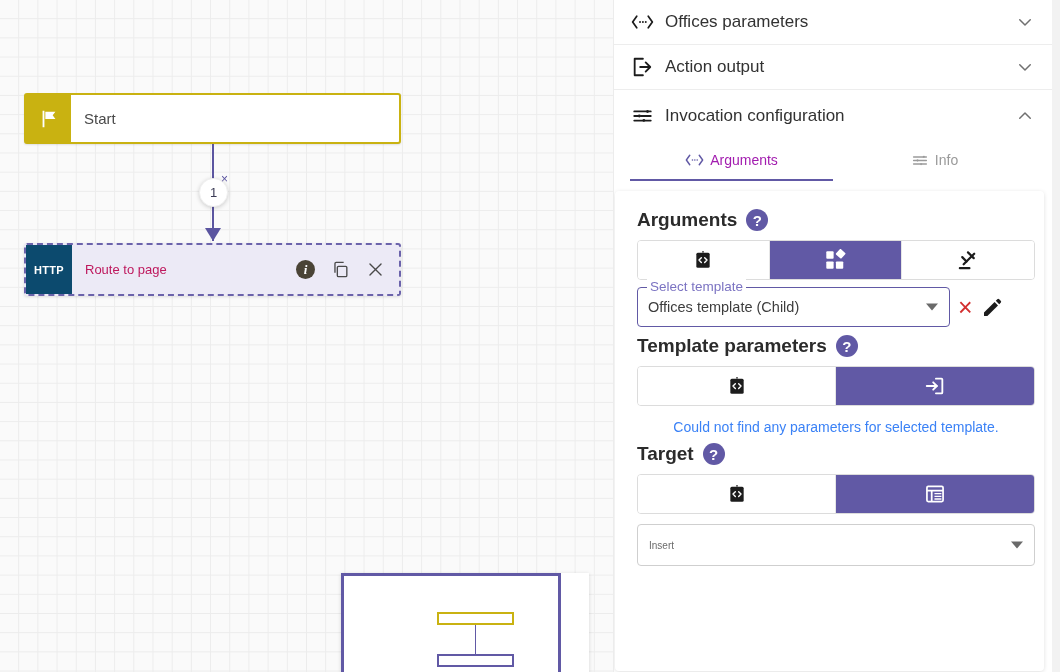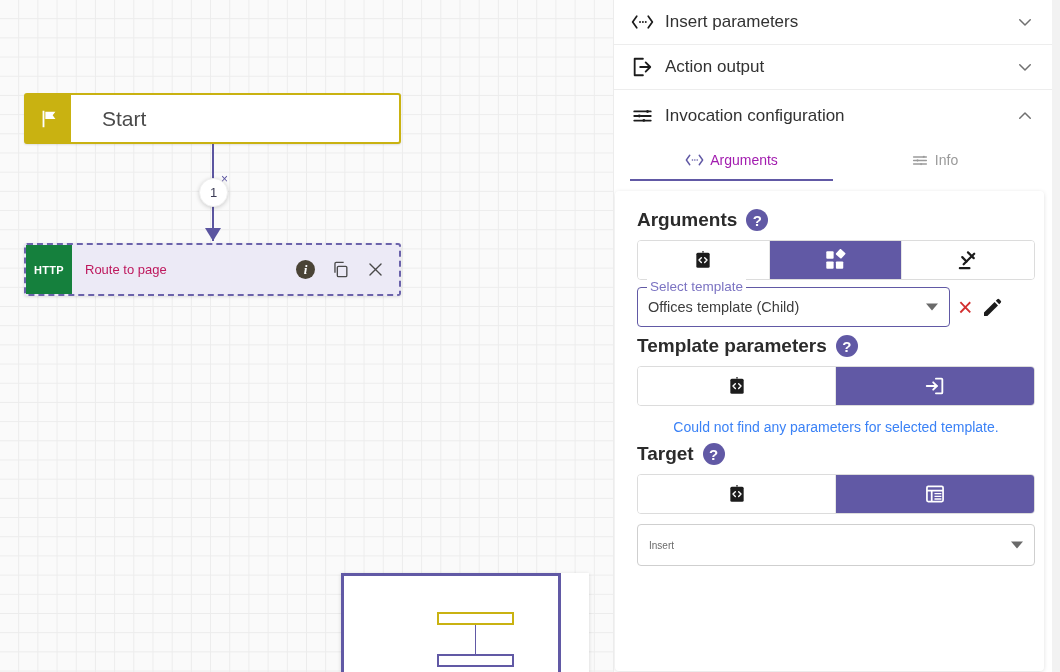--- a/index.html
+++ b/index.html
@@ -34,22 +34,22 @@
     border-radius: 3px;
     display: flex; align-items: stretch;
     box-shadow: 0 1px 2px rgba(0,0,0,.10);
   }
   .node-start .badge {
     width: 45px; background: #c9b211;
     display: flex; align-items: center; justify-content: center;
   }
   .node-start .title {
     flex: 1; display: flex; align-items: center;
-    padding-left: 31px;
-    font-size: 21px; color: #4a4a4a;
+    padding-left: 13px;
+    font-size: 15px; color: #4a4a4a;
   }
 
   
   .conn { position: absolute; left: 212px; top: 144px; width: 2px; height: 97px; background: #5b55a0; }
   .conn-arrow {
     position: absolute; left: 205px; top: 228px;
     width: 0; height: 0;
     border-left: 8px solid transparent;
     border-right: 8px solid transparent;
     border-top: 13px solid #5b55a0;
@@ -72,21 +72,21 @@
   .node-http {
     position: absolute; left: 24px; top: 243px;
     width: 377px; height: 53px;
     background: #eceaf6;
     border: 2px dashed #6b63ab;
     border-radius: 3px;
     display: flex; align-items: stretch;
     box-shadow: 0 1px 3px rgba(0,0,0,.12);
   }
   .node-http .badge {
-    width: 46px; background: #15803d;
+    width: 46px; background: #0c4a6e;
     display: flex; align-items: center; justify-content: center;
     color: #fff; font-size: 11px; font-weight: bold; letter-spacing: .3px;
   }
   .node-http .title {
     flex: 1; display: flex; align-items: center;
     padding-left: 13px; font-size: 13px; color: #be185d;
   }
   .node-http .actions {
     display: flex; align-items: center; gap: 16px; padding-right: 14px;
   }
@@ -306,21 +306,21 @@
       <div class="accordion-row">
         <span class="ac-icon">
           <svg width="23" height="18" viewBox="0 0 28 18" fill="none" stroke="#1c1c1c" stroke-width="2.1" stroke-linecap="round" stroke-linejoin="round">
             <path d="M7 2L2 9l5 7"></path>
               <path d="M21 2l5 7-5 7"></path>
             <circle cx="11" cy="9" r="1.2" fill="#1c1c1c" stroke="none"></circle>
             <circle cx="14.5" cy="9" r="1.2" fill="#1c1c1c" stroke="none"></circle>
             <circle cx="18" cy="9" r="1.2" fill="#1c1c1c" stroke="none"></circle>
           </svg>
         </span>
-        <span class="ac-label">Insert parameters</span>
+        <span class="ac-label">Offices parameters</span>
         <span class="chev">
           <svg width="18" height="18" viewBox="0 0 24 24" fill="none" stroke="#707070" stroke-width="2" stroke-linecap="round" stroke-linejoin="round">
               <path d="M5 9l7 7 7-7"></path>
             </svg>
         </span>
       </div>
 
       <div class="accordion-row">
         <span class="ac-icon">
           <svg width="22" height="22" viewBox="0 0 24 24" fill="none" stroke="#1c1c1c" stroke-width="2" stroke-linecap="round" stroke-linejoin="round">

